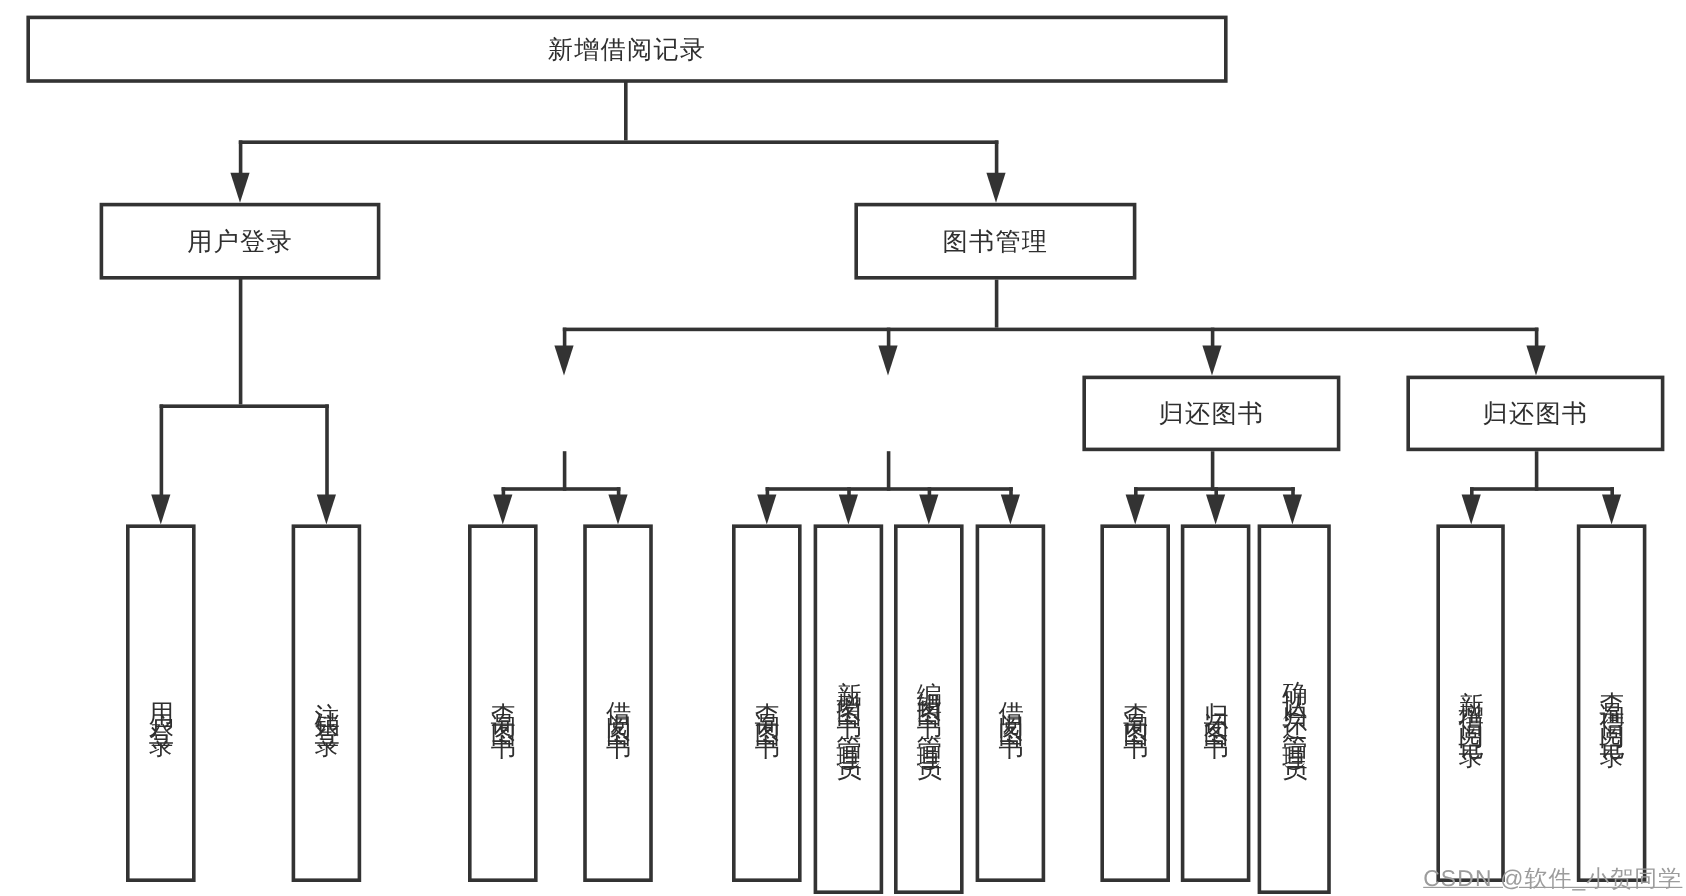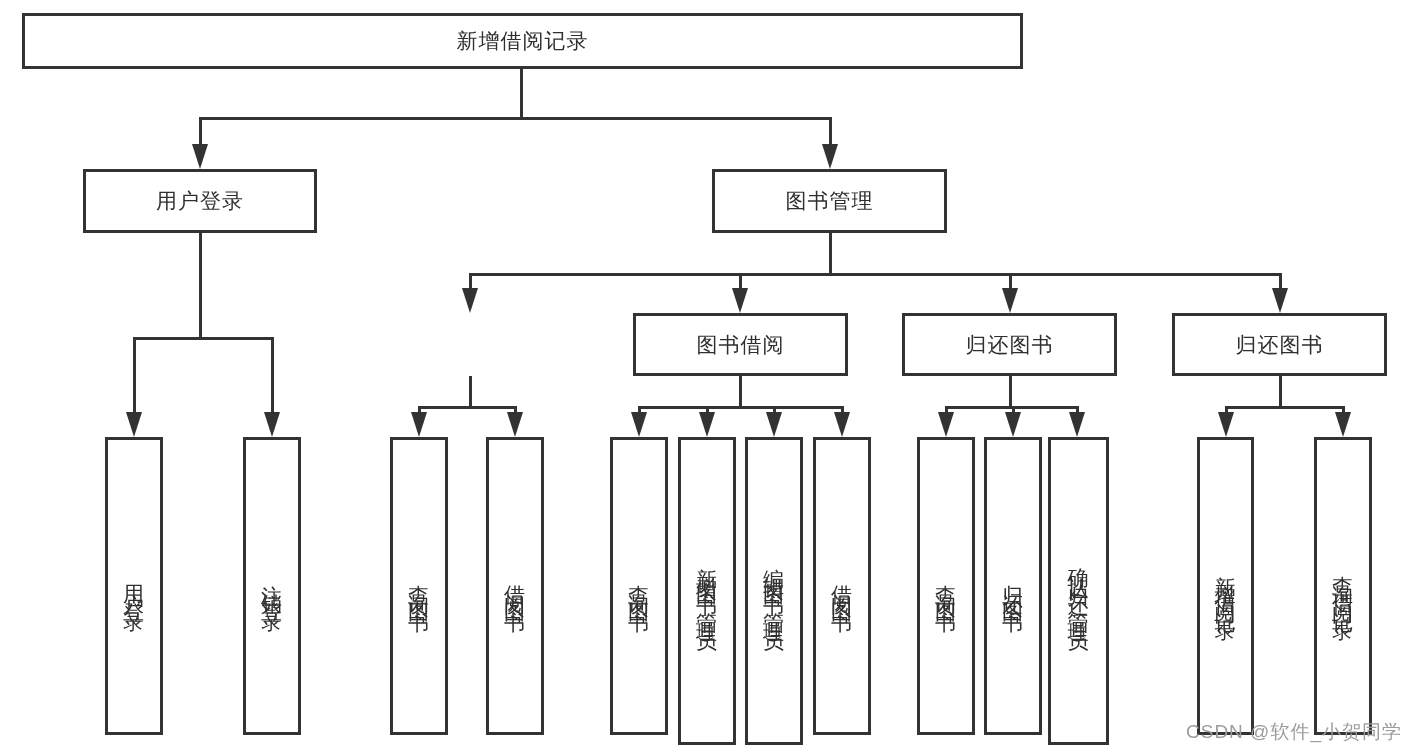--- a/index.html
+++ b/index.html
@@ -25,21 +25,21 @@
   }
   .hline{position:absolute;height:3px;background:var(--line);}
   .vline{position:absolute;width:3px;background:var(--line);}
   .arr{
     position:absolute;width:0;height:0;
     border-left:8px solid transparent;border-right:8px solid transparent;
     border-top:25px solid var(--line);
   }
   .watermark{
     position:absolute;left:1186px;top:719px;font-size:19px;
-    color:var(--wm);letter-spacing:1px;z-index:5;white-space:nowrap;
+    color:var(--wm);letter-spacing:1px;z-index:5;white-space:nowrap;text-decoration:underline;
   }
 </style>
 </head>
 <body>
 
 <div id="canvas">
 
   <div class="box" style="left:22px;top:13px;width:1001px;height:56px;">新增借阅记录</div>
 
   <div class="vline" style="left:520px;top:68px;height:49px;"></div>
@@ -63,21 +63,20 @@
   <div class="hline" style="left:469px;top:273px;width:813px;"></div>
   <div class="vline" style="left:469px;top:273px;height:17px;"></div>
   <div class="arr" style="left:462px;top:288px;"></div>
   <div class="vline" style="left:739px;top:273px;height:17px;"></div>
   <div class="arr" style="left:732px;top:288px;"></div>
   <div class="vline" style="left:1009px;top:273px;height:17px;"></div>
   <div class="arr" style="left:1002px;top:288px;"></div>
   <div class="vline" style="left:1279px;top:273px;height:17px;"></div>
   <div class="arr" style="left:1272px;top:288px;"></div>
 
-  <div class="box" style="left:633px;top:313px;width:215px;height:63px;">图书借阅</div>
   <div class="box" style="left:902px;top:313px;width:215px;height:63px;">归还图书</div>
   <div class="box" style="left:1172px;top:313px;width:215px;height:63px;">归还图书</div>
 
   <div class="vline" style="left:469px;top:376px;height:33px;"></div>
   <div class="hline" style="left:418px;top:406px;width:99px;"></div>
   <div class="vline" style="left:418px;top:406px;height:8px;"></div>
   <div class="arr" style="left:411px;top:412px;"></div>
   <div class="vline" style="left:514px;top:406px;height:8px;"></div>
   <div class="arr" style="left:507px;top:412px;"></div>
 

